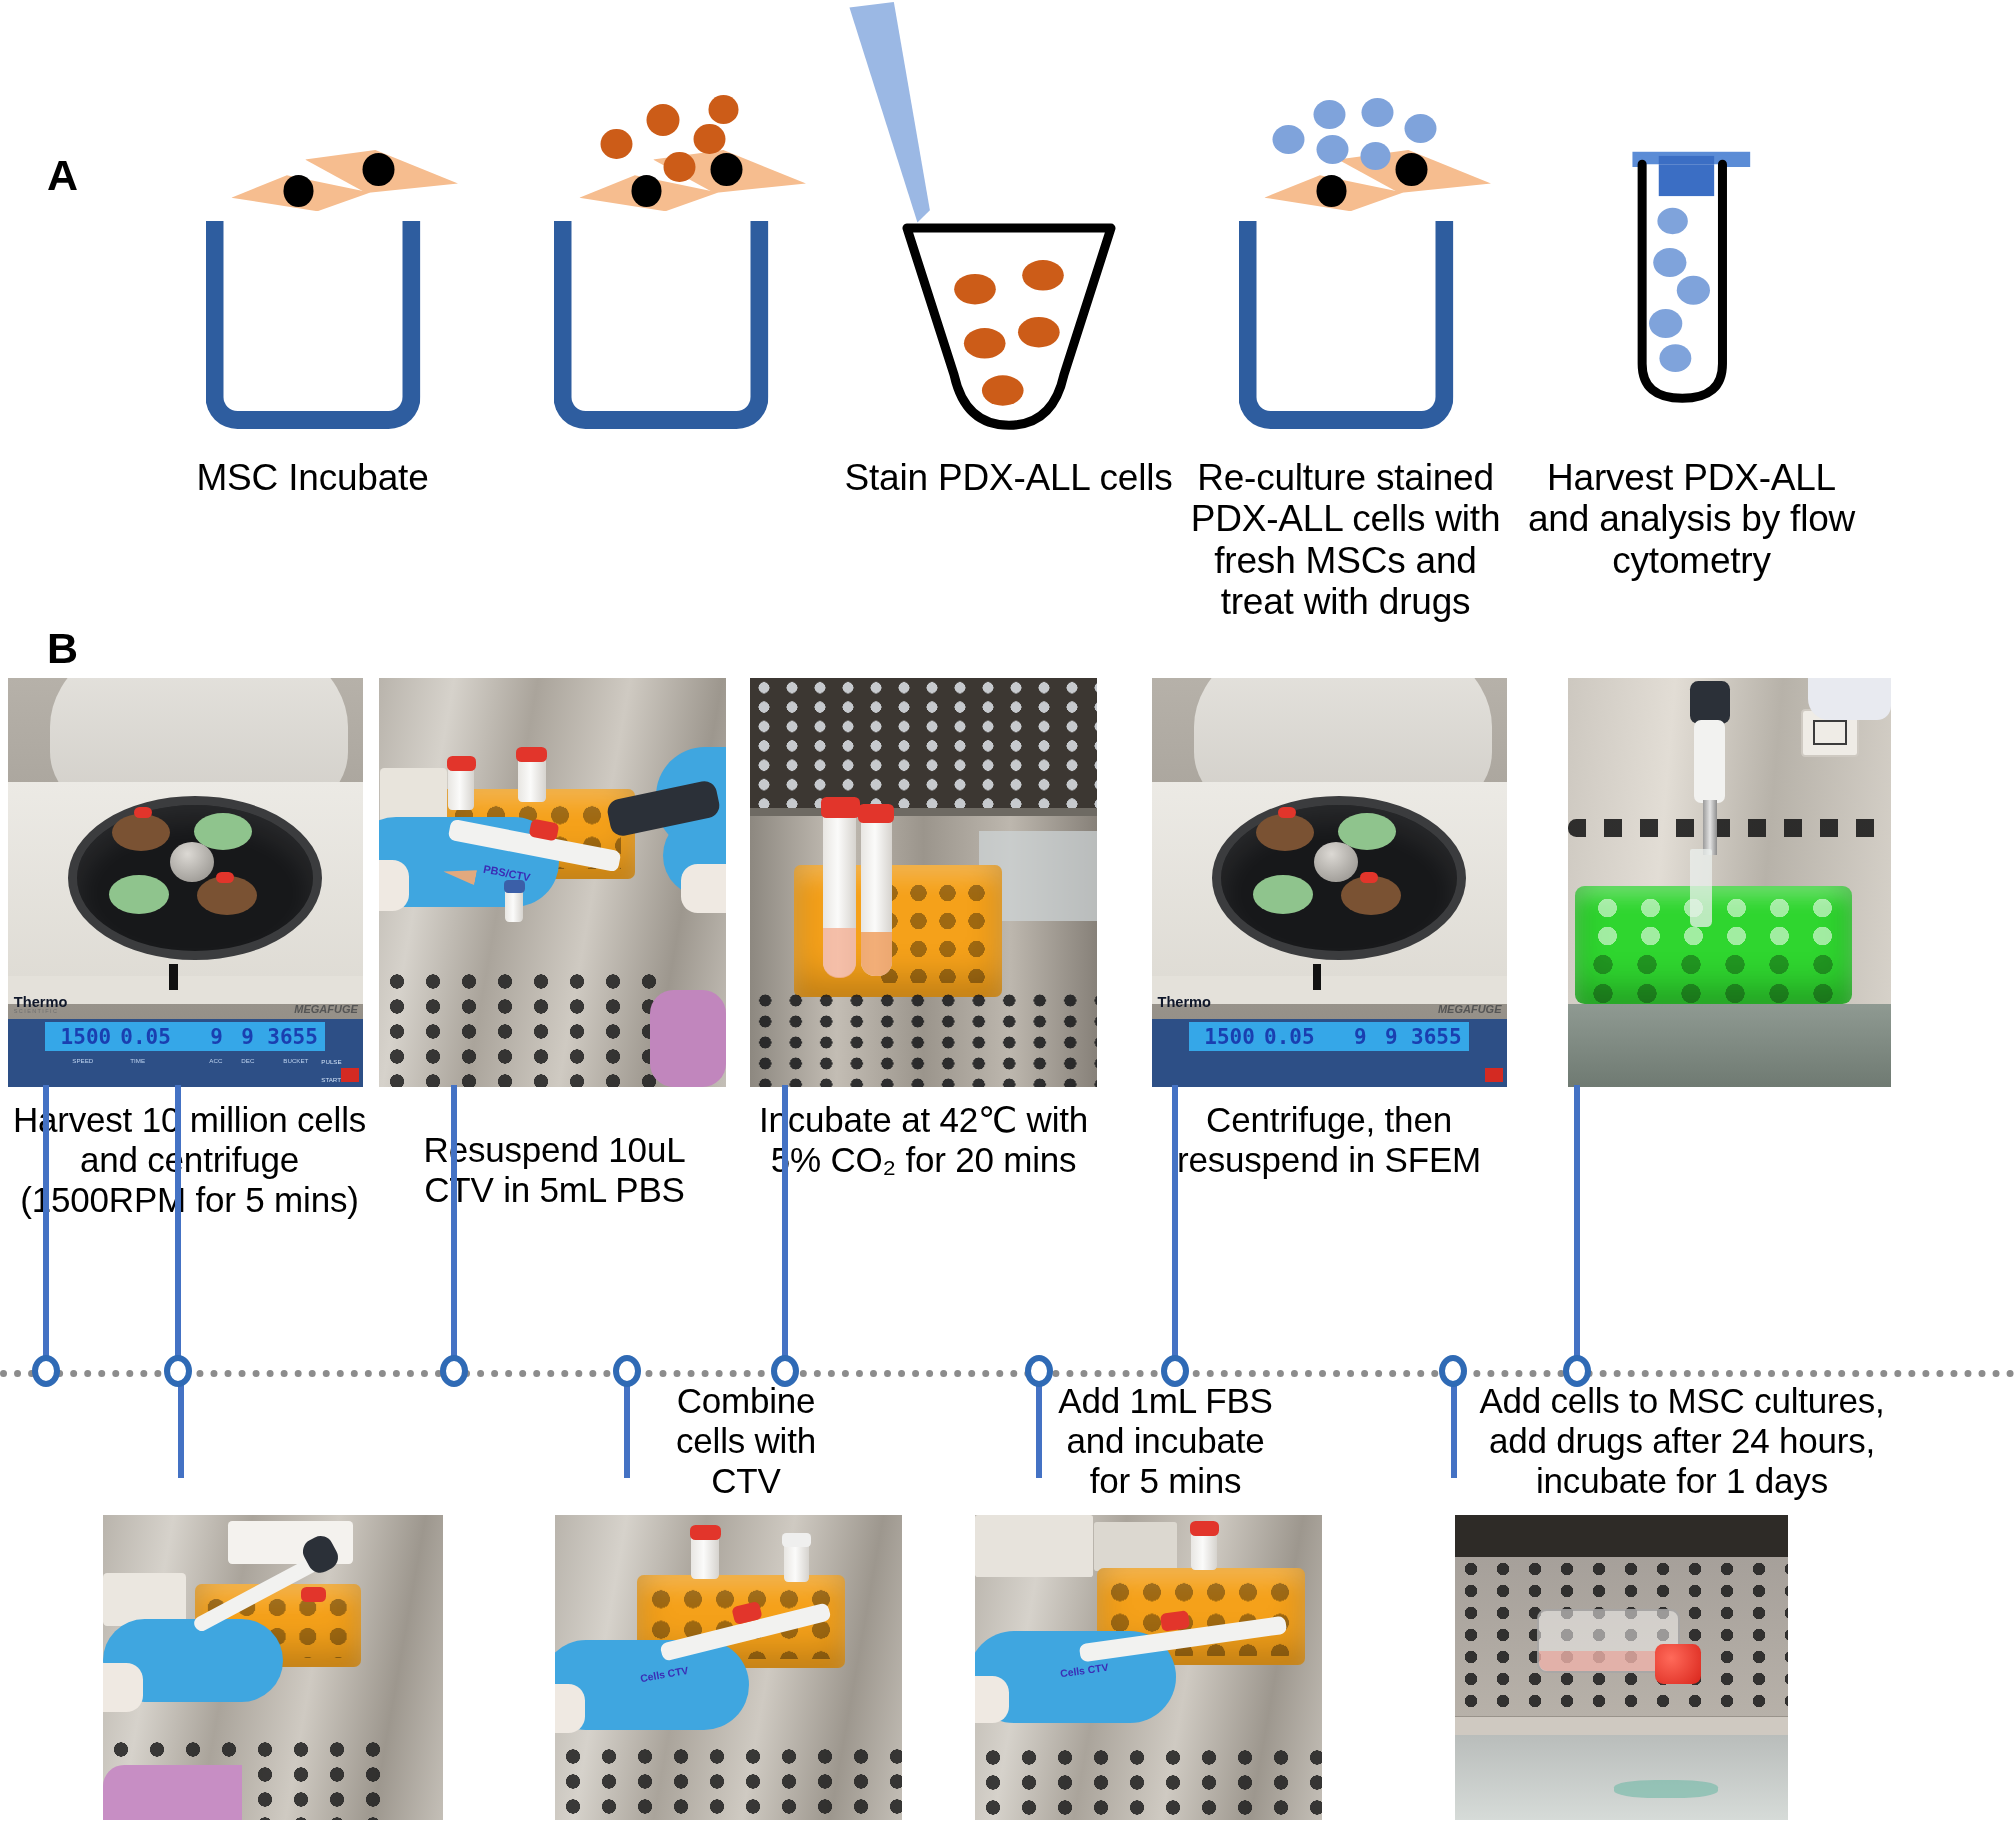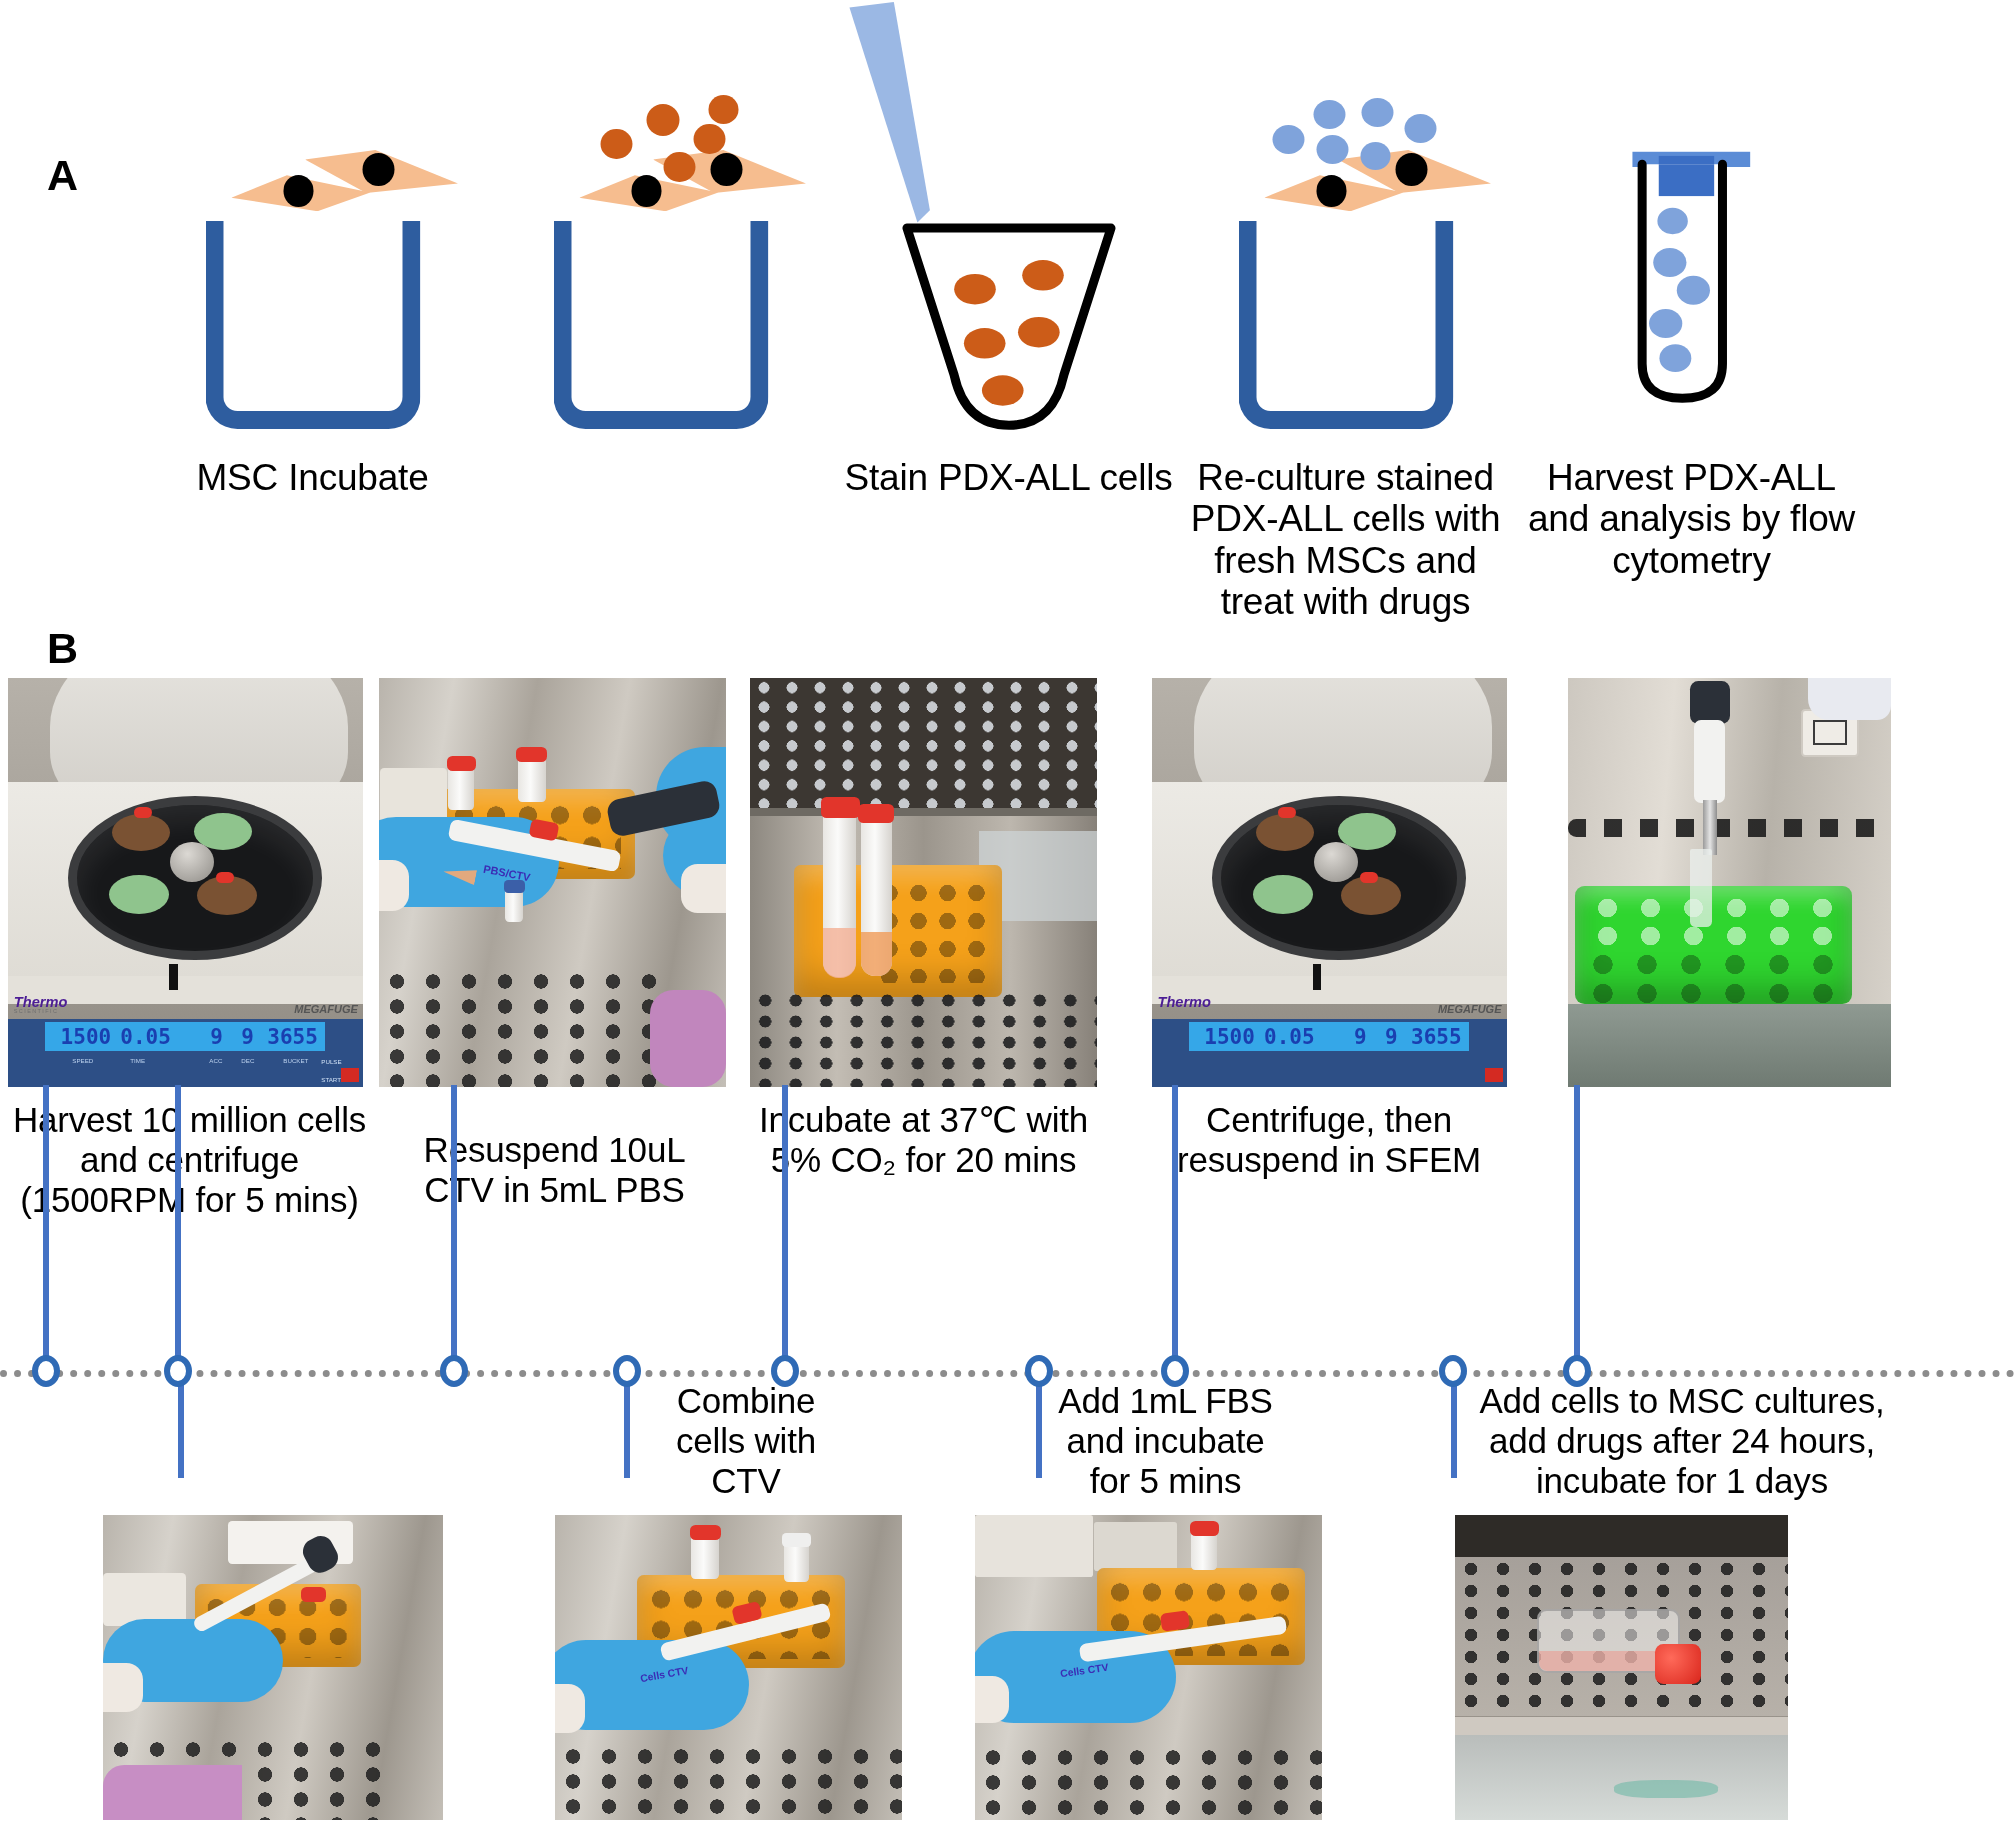--- a/index.html
+++ b/index.html
@@ -75,21 +75,21 @@
   .redcap{position:absolute;background:#e2352b;border-radius:5.5px;}
   .bluecap{position:absolute;background:#3b5fa8;border-radius:4.2px;}
   .centrifuge-body{position:absolute;background:linear-gradient(180deg,#eceae5,#dedbd4);}
   .bowl{position:absolute;background:#17181a;border-radius:50%;
         box-shadow:inset 0 15.3px 28px rgba(255,255,255,.08);}
   .lid{position:absolute;background:linear-gradient(180deg,#e9e7e2,#cfccc6);border-radius:50% 50% 38% 38%;}
   .lcd{position:absolute;background:#35a7e8;}
   .lcdtxt{position:absolute;color:#1a3fb0;font-family:"DejaVu Sans Mono","Liberation Mono",monospace;
           font-weight:bold;white-space:nowrap;}
   .ctrlpanel{position:absolute;background:#2d4f86;}
-  .brand{position:absolute;color:#4c1d95;font-weight:bold;font-style:italic;}
+  .brand{position:absolute;color:#0f172a;font-weight:bold;}
   .bucket{position:absolute;border-radius:50%;background:#2a2b2d;}
   .flaskT{position:absolute;background:rgba(242,240,238,.55);border:2.1px solid rgba(150,150,150,.7);
           border-radius:9.7px;}
 </style>
 </head>
 <body>
 
 <div id="panelA">
 
   <div class="panel-letter" style="left:47px;top:154px;">A</div>
@@ -326,21 +326,21 @@
            background-image:radial-gradient(circle,rgba(0,0,0,.30) 0 36%,transparent 37%);background-size:44px 29px;"></div>
       <div style="position:absolute;left:122px;top:171px;width:22px;height:78px;
                   background:rgba(235,240,238,.75);border-radius:2.1px 2.1px 5.5px 5.5px;"></div>
       <div style="position:absolute;left:0;top:326px;width:323px;height:83px;
                   background:linear-gradient(180deg,#8f9a92,#6f7a72);"></div>
     </div>
   </div>
 
   <div class="capTop" style="left:12.5px;top:466px;width:354px;">Harvest 10 million cells and centrifuge (1500RPM for 5 mins)</div>
   <div class="capTop" style="left:388px;top:496px;width:333px;">Resuspend 10uL CTV in 5mL PBS</div>
-  <div class="capTop" style="left:757px;top:466px;width:333px;">Incubate at 37℃ with 5% CO₂ for 20 mins</div>
+  <div class="capTop" style="left:757px;top:466px;width:333px;">Incubate at 42℃ with 5% CO₂ for 20 mins</div>
   <div class="capTop" style="left:1159px;top:466px;width:340px;">Centrifuge, then resuspend in SFEM</div>
 
   <div class="timeline" style="top:736px;"></div>
 
   <div class="stem" style="left:43px;top:451px;height:286px;"></div>
   <div class="stem" style="left:175px;top:451px;height:286px;"></div>
   <div class="stem" style="left:451px;top:451px;height:286px;"></div>
   <div class="stem" style="left:782px;top:451px;height:286px;"></div>
   <div class="stem" style="left:1172px;top:451px;height:286px;"></div>
   <div class="stem" style="left:1574px;top:451px;height:286px;"></div>

